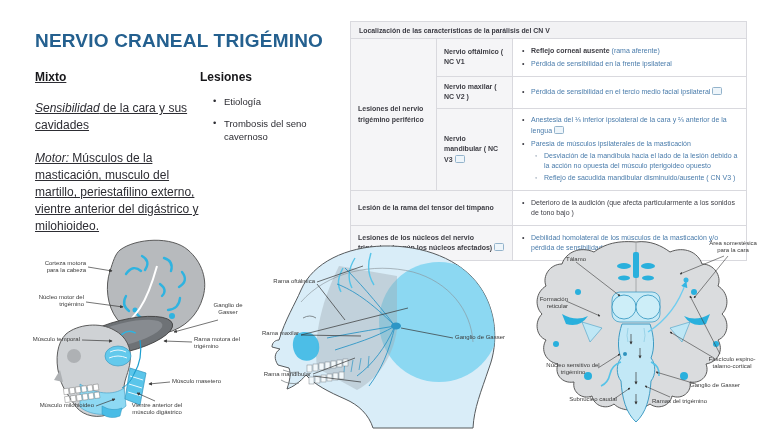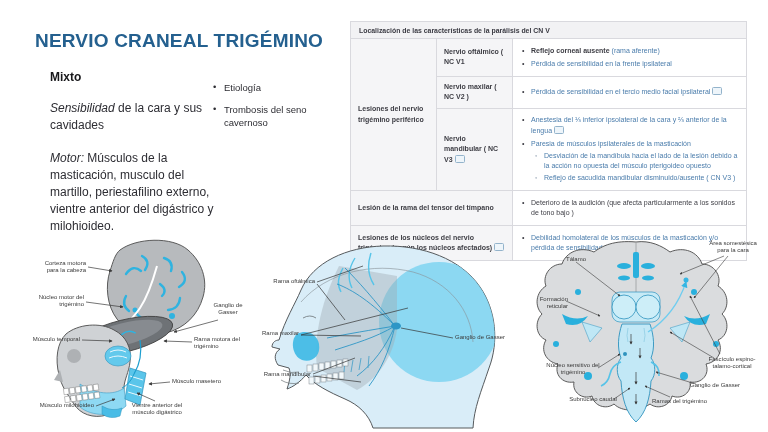--- a/index.html
+++ b/index.html
@@ -7,21 +7,21 @@
     width:768px;height:432px;background:#ffffff;position:relative;overflow:hidden;
     font-family:"Liberation Sans","DejaVu Sans",sans-serif;color:#2d2d33;
   }
   .slide{position:absolute;inset:0;}
 
   
   .title{
     position:absolute;left:35px;top:30px;width:330px;
     font-size:19px;font-weight:700;color:#24608f;letter-spacing:.2px;
   }
-  .col-mixto{position:absolute;left:50px;top:70px;width:164px;}
+  .col-mixto{position:absolute;left:35px;top:70px;width:164px;text-decoration:underline;}
   .col-les{position:absolute;left:200px;top:70px;width:156px;}
   .sec-h{font-size:12px;font-weight:700;color:#17171a;margin:0 0 11px 0;}
   .body-t{font-size:12px;line-height:1.42;margin:16px 0 10px 0;color:#2d2d33;}
   .it{font-style:italic;}
   .les-list{list-style:none;margin:12px;padding:0;font-size:9.5px;color:#2d2d33;}
   .les-list li{position:relative;padding-left:12px;margin:0 0 9px 0;line-height:1.35;}
   .les-list li::before{content:"•";position:absolute;left:1px;top:-1px;color:#2d2d33;}
 
   
   .table-wrap{position:absolute;left:350px;top:21px;width:396px;}
@@ -65,20 +65,21 @@
 
   <div class="title">NERVIO CRANEAL TRIGÉMINO</div>
 
   <div class="col-mixto">
     <h3 class="sec-h">Mixto</h3>
     <p class="body-t"><span class="it">Sensibilidad</span><span> de la cara y sus cavidades</span></p>
     <p class="body-t"><span class="it">Motor:</span><span> Músculos de la masticación, musculo del martillo, periestafilino externo, vientre anterior del digástrico y milohioideo.</span></p>
   </div>
 
   <div class="col-les">
+    <h3 class="sec-h">Lesiones</h3>
     <ul class="les-list">
       <li>Etiología</li>
       <li>Trombosis del seno cavernoso</li>
     </ul>
   </div>
 
   <div class="table-wrap">
     <table>
       <colgroup>
           <col class="c1">

